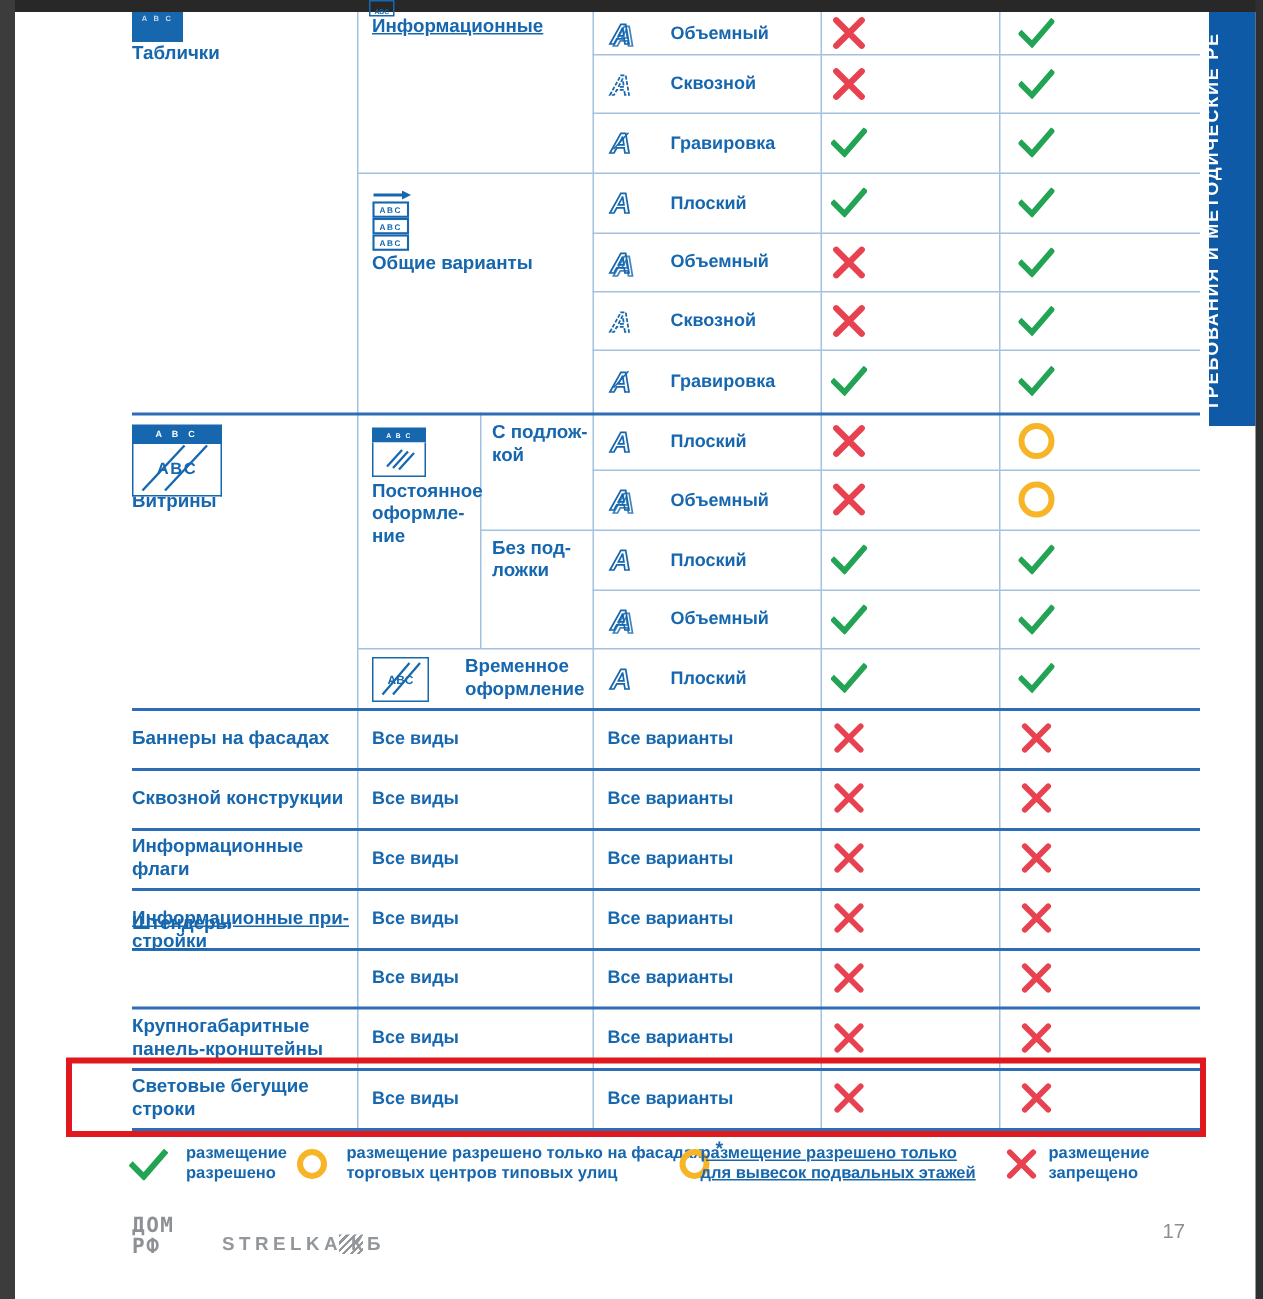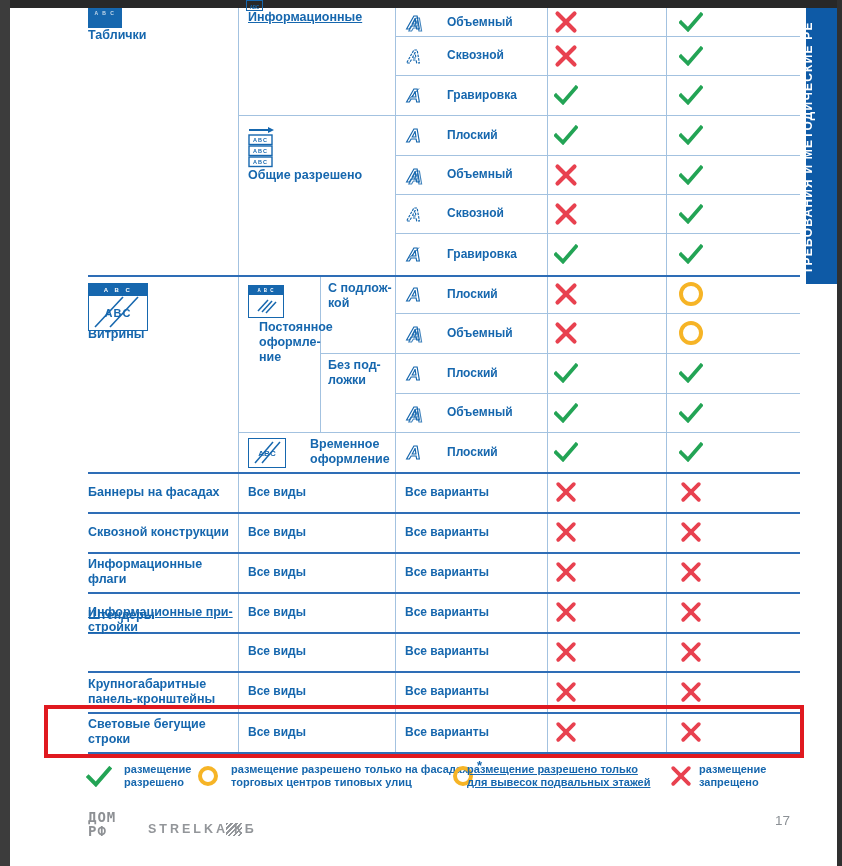--- a/index.html
+++ b/index.html
@@ -343,22 +343,22 @@
         </svg>
       </div>
       <div class="mark" style="position: absolute; left: 680px; top: 721px; width: 22px; height: 22px;">
         <svg width="22" height="22" viewBox="0 0 22 22">
           <path d="M3.2 3.2 L18.8 18.8 M18.8 3.2 L3.2 18.8" fill="none" stroke="var(--red)" stroke-width="3.8" stroke-linecap="round"></path>
         </svg>
       </div>
       <div class="cell-label tl" style="position: absolute; left: 88px; top: 28px; width: 150px; height: 18px;">Таблички</div>
       <div class="cell-label tl" style="position: absolute; left: 88px; top: 327px; width: 150px; height: 18px;">Витрины</div>
       <div class="cell-label tl" style="position: absolute; left: 248px; top: 10px; width: 140px; height: 16px; text-decoration: underline;">Информационные</div>
-      <div class="cell-label tl" style="position: absolute; left: 248px; top: 168px; width: 140px; height: 16px;">Общие разрешено</div>
-      <div class="cell-label tl" style="position: absolute; left: 248px; top: 320px; width: 92px; height: 50px; margin-left: 11px;">Постоянное
+      <div class="cell-label tl" style="position: absolute; left: 248px; top: 168px; width: 140px; height: 16px;">Общие варианты</div>
+      <div class="cell-label tl" style="position: absolute; left: 248px; top: 320px; width: 92px; height: 50px;">Постоянное
 оформле-
 ние</div>
       <div class="cell-label tl" style="position: absolute; left: 328px; top: 281px; width: 66px; height: 32px;">С подлож-
 кой</div>
       <div class="cell-label tl" style="position: absolute; left: 328px; top: 358px; width: 66px; height: 32px;">Без под-
 ложки</div>
       <div class="cell-label tl" style="position: absolute; left: 310px; top: 437px; width: 102px; height: 32px;">Временное
 оформление</div>
       <div class="picto" style="position: absolute; left: 88px; top: 8px; width: 34px; height: 20px;">
         <div style="width:100%;height:100%;background:var(--blue);display:flex;justify-content:center;">

